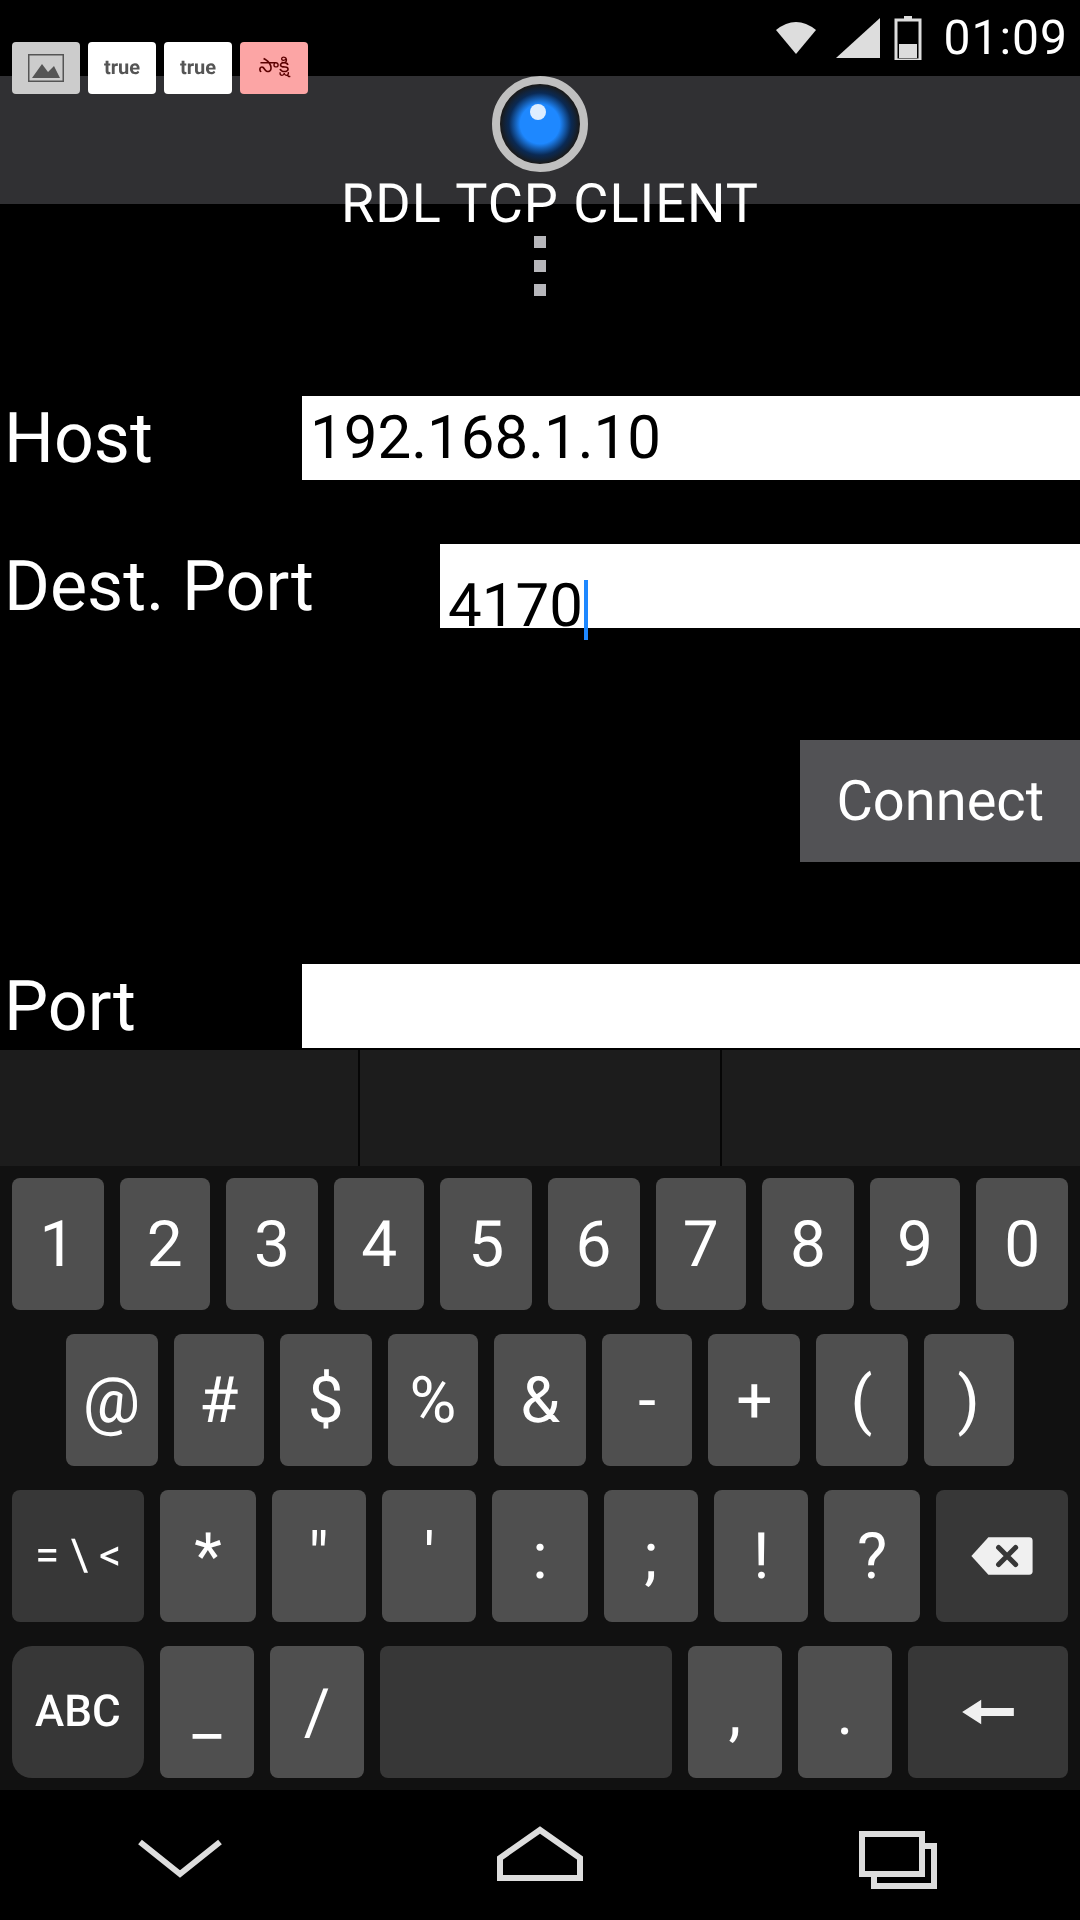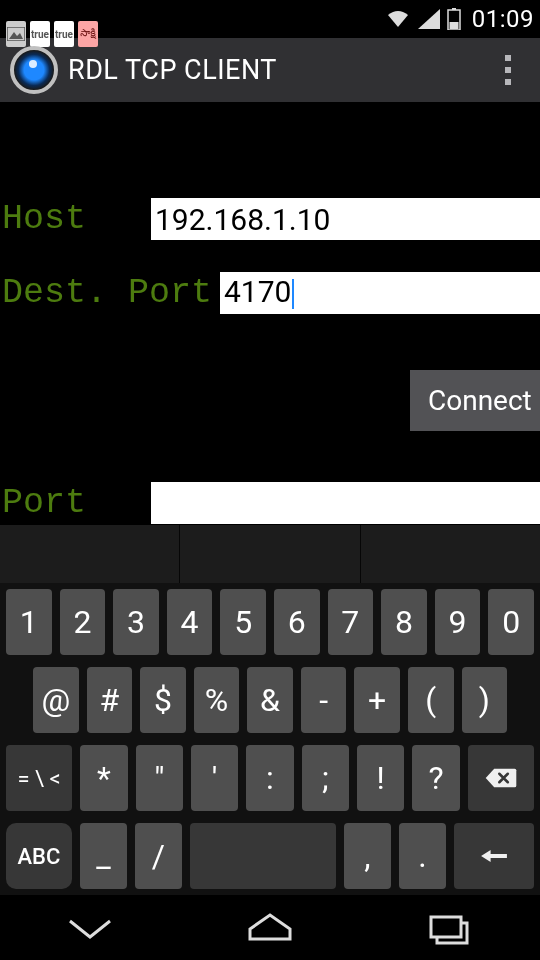--- a/index.html
+++ b/index.html
@@ -5,42 +5,42 @@
     * { margin:0; padding:0; box-sizing:border-box; font-family:Roboto,Arial,sans-serif; -webkit-font-smoothing:antialiased; }
     html,body { width:540px; height:960px; background:#000; color:#fff; overflow:hidden; }
 
     
     .status-bar { height:38px; background:#000; display:flex; align-items:center; padding:0 6px; font-size:22px; color:#eee; }
     .status-left { display:flex; align-items:center; gap:4px; }
     .status-spacer { flex:1; }
     .status-right { display:flex; align-items:center; gap:7px; }
     .status-time { font-size:24px; margin-left:4px; letter-spacing:0.5px; color:#fff; }
     .sb-icon-box { display:inline-flex; align-items:center; justify-content:center; height:26px; }
-    .sb-app-thumb { width:20px; height:26px; background:#ddd; color:#333; font-size:10px; display:flex; align-items:center; justify-content:center; border-radius:2px;margin-top:30px; }
+    .sb-app-thumb { width:34px; height:26px; background:#ddd; color:#333; font-size:10px; display:flex; align-items:center; justify-content:center; border-radius:2px;margin-top:30px; }
     .sb-app-img { background:#ccc; }
     .sb-app-yellow { background:#fca5a5; color:#5b0000; font-weight:normal; }
     .sb-app-true { background:#fff; color:#555; font-weight:bold; font-size:10px; }
 
     
-    .action-bar { height:64px; background:#303033; display:flex; align-items:center; padding:0 10px; }
+    .action-bar { height:64px; background:#303033; display:flex; align-items:center; padding:0 10px;flex-direction:column; }
     .app-icon { width:48px; height:48px; border-radius:50%; background:radial-gradient(circle at 50% 50%, #1e88ff 0 35%, #0a2a55 55%, #1a1a1a 70%); border:4px solid #c0c0c0; position:relative; flex:0 0 48px; }
     .app-icon::after { content:""; position:absolute; top:10px; left:15px; width:8px; height:8px; background:rgba(255,255,255,0.85); border-radius:50%; }
     .app-title { font-size:27px; color:#fff; margin-left:10px; letter-spacing:0.5px; }
     .ab-spacer { flex:1; }
     .overflow-btn { width:44px; height:56px; display:flex; flex-direction:column; align-items:center; justify-content:center; gap:6px; }
     .overflow-btn span { width:6px; height:6px; background:#b7b7bb; }
 
     
     .content { padding-top:80px; }
     .form-row { display:flex; align-items:center; height:74px; }
-    .form-label { width:220px; font-size:35px; color:#4d7c0f; padding-left:2px;font-family:Liberation Mono, monospace; }
-    .form-input { flex:1; height:42px; background:#fff; border:none; font-size:30px; color:#000; padding:2px 4px; outline:none; }
+    .form-label { width:220px; font-size:35px; color:#ffffff; padding-left:2px; }
+    .form-input { flex:1; height:42px; background:#fff; border:none; font-size:30px; color:#000; padding:14px 4px; outline:none; }
     .cursor::after { content:""; display:inline-block; width:2px; height:30px; background:#1e88ff; vertical-align:middle; margin-left:1px; }
 
-    .btn-row { display:flex; justify-content:flex-start; padding-left:410px; margin-top:40px; margin-bottom:50px; }
+    .btn-row { display:flex; justify-content:flex-end; padding-left:410px; margin-top:40px; margin-bottom:50px; }
     .connect-btn { background:#525255; color:#fff; border:none; font-size:28px; padding:14px 18px; }
 
     
     .suggest { height:58px; background:#1c1c1c; display:flex; }
     .suggest div { flex:1; border-right:1px solid #060606; }
     .suggest div:last-child { border-right:none; }
 
     
     .kbd { background:#111; padding:6px; display:flex; flex-direction:column; gap:12px; }
     .kbd-row { display:flex; gap:8px; }

